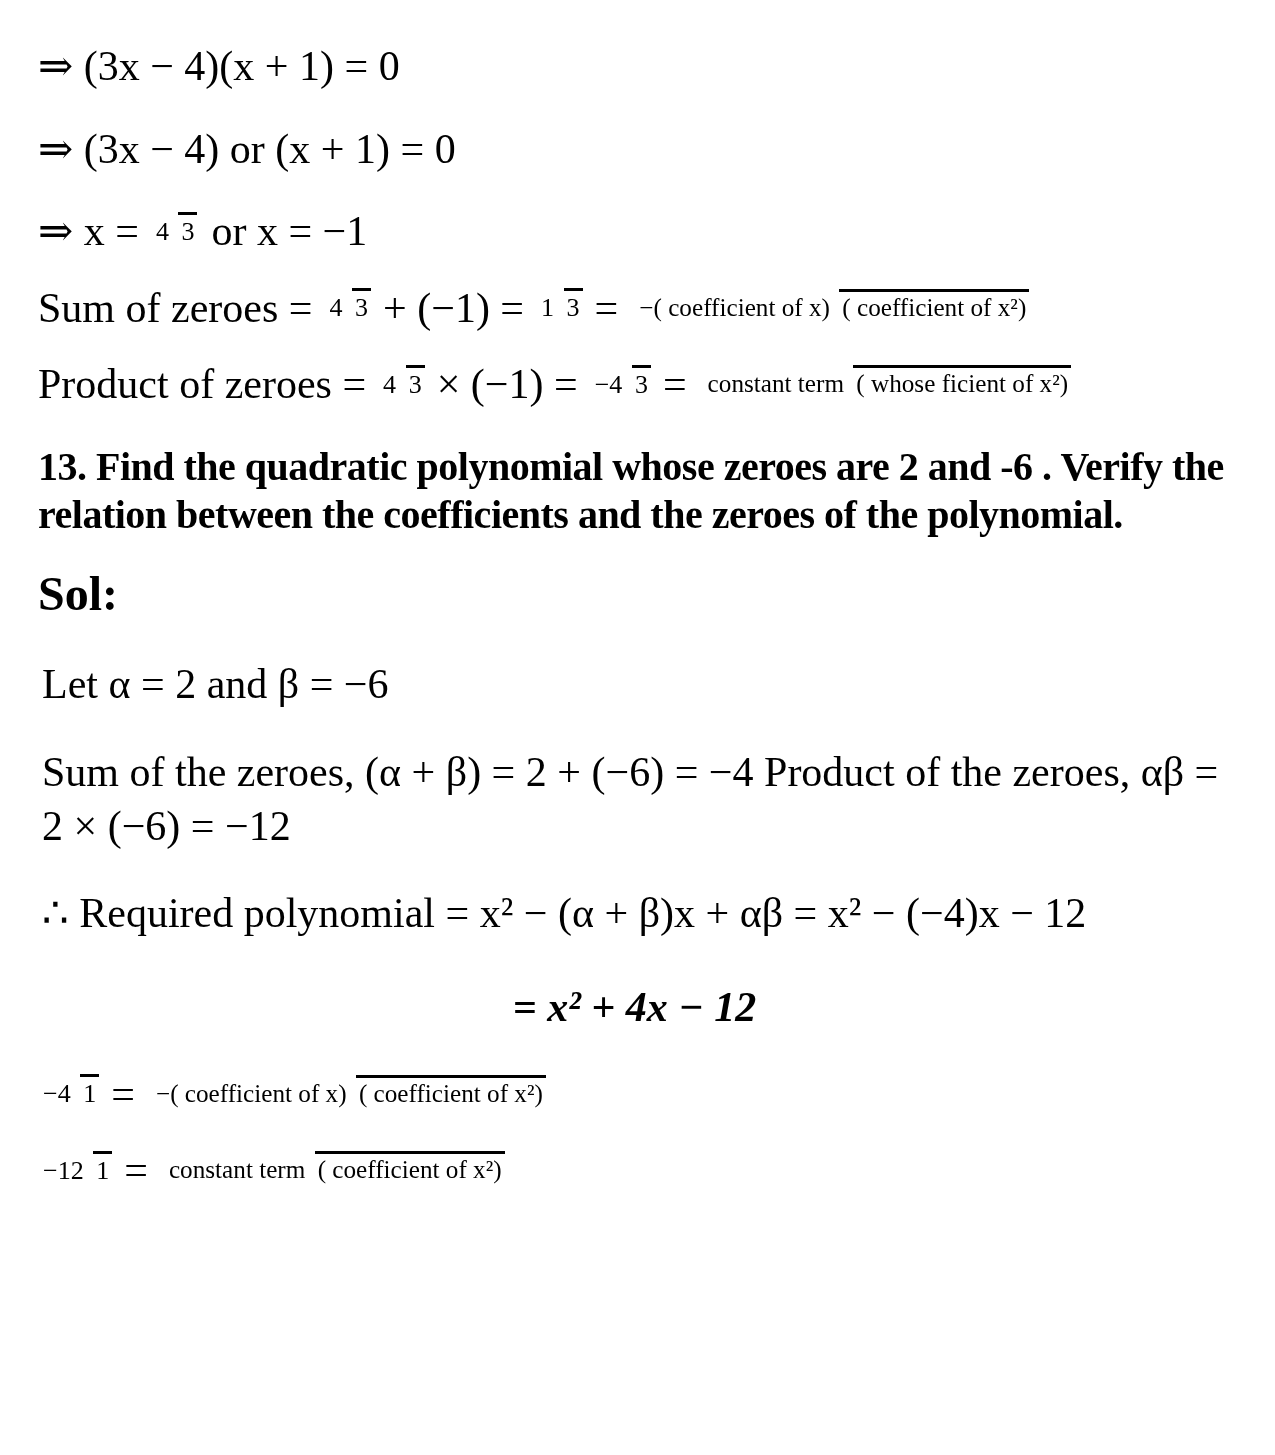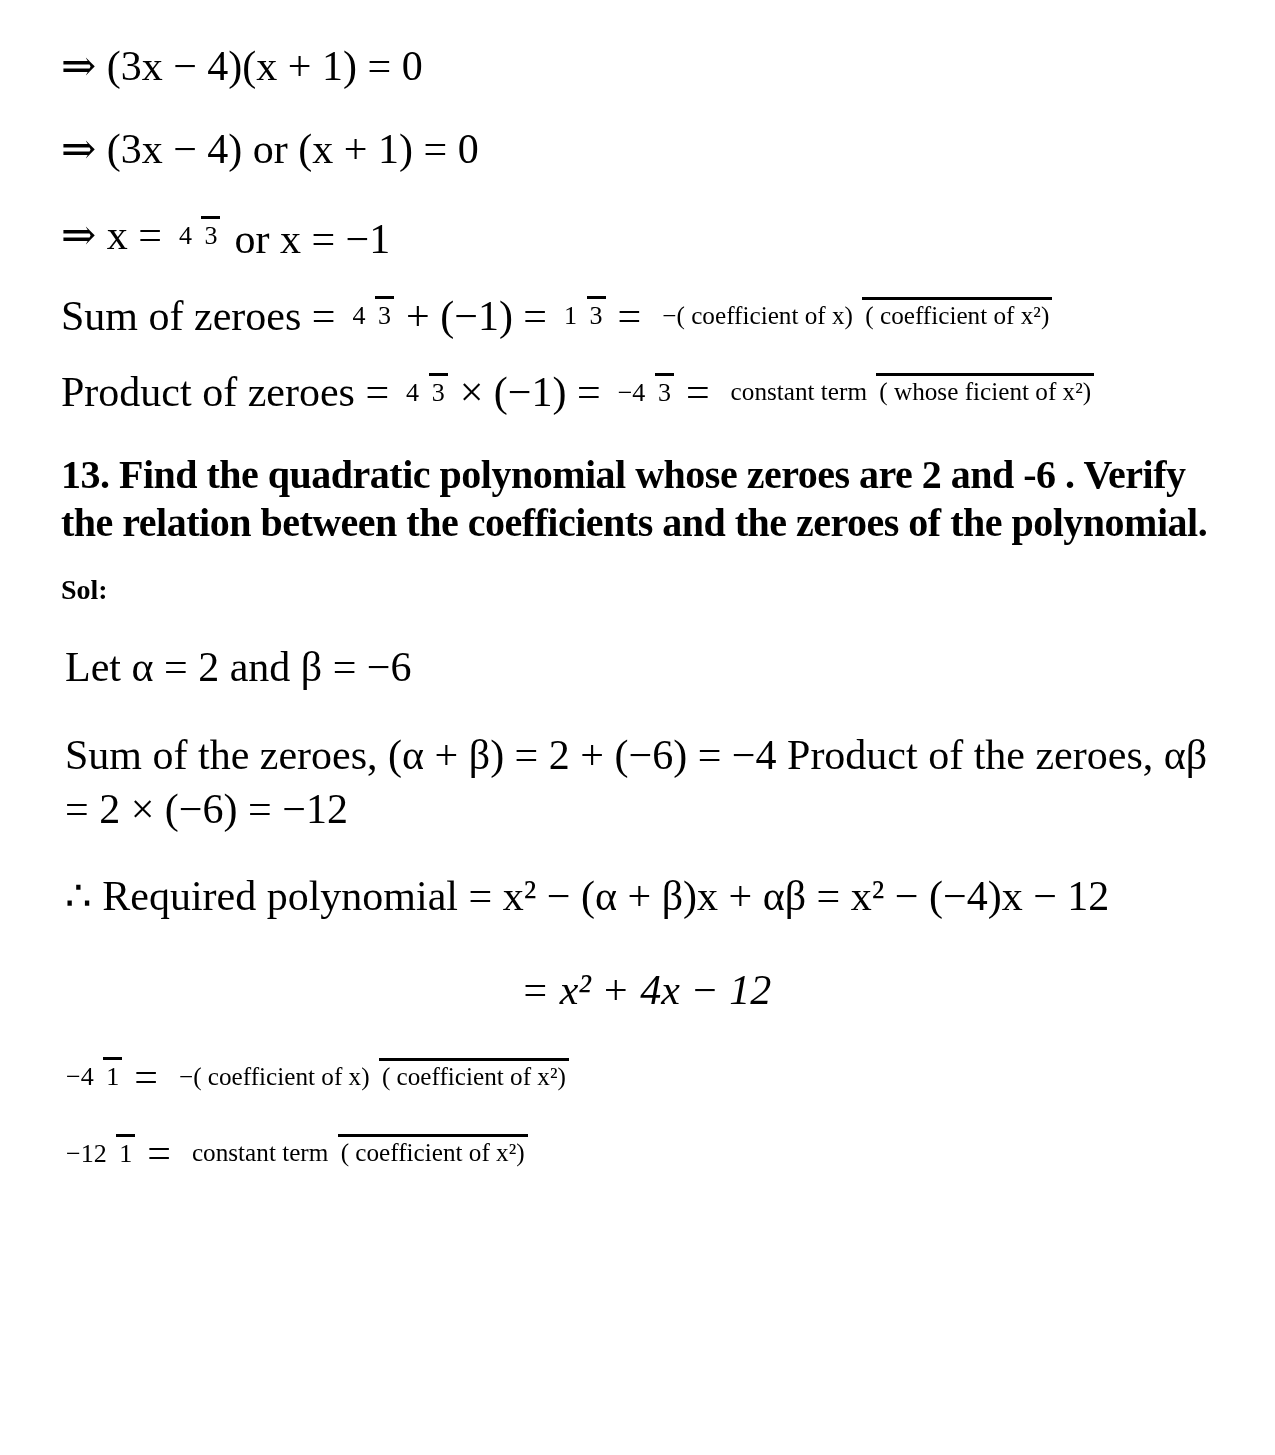--- a/index.html
+++ b/index.html
@@ -8,39 +8,39 @@
     background: #ffffff;
   }
   body {
     width: 1275px;
     height: 1455px;
     overflow: hidden;
     color: #000000;
     font-family: "Liberation Serif", "DejaVu Serif", serif;
   }
   .doc {
-    padding: 10px 44px 0 61px;
+    padding: 10px 44px 0 38px;
     font-size: 42px;
     line-height: 1.25;
   }
   .eq {
     margin: 30px 0;
     white-space: nowrap;
   }
   .eq-frac {
     margin: 24px 0;
     display: flex;
     align-items: center;
     white-space: nowrap;
   }
   .eq-frac > span {
     display: inline-block;
   }
   .seg { padding-right: 12px; }
-  .seg-after { padding-left: 2px; margin-top: 8px; }
+  .seg-after { padding-left: 2px; }
   
   .frac {
     display: inline-flex;
     flex-direction: column;
     align-items: center;
     vertical-align: middle;
     font-size: 0.62em;
     line-height: 1.12;
     margin: 0 12px 0 2px;
     text-align: right;
@@ -53,31 +53,32 @@
   }
   .question {
     font-weight: bold;
     font-size: 40px;
     line-height: 1.22;
     margin: 32px 0 24px 0;
     letter-spacing: -0.5px;
   }
   .sol {
     font-weight: bold;
-    font-size: 28px;
+    font-size: 48px;
     margin: 24px 0 30px 0;
   }
   .para {
     margin: 34px 4px;
     line-height: 1.28;
   }
   .centered-eq {
     text-align: center;
     font-style: italic;
     margin: 40px 0 34px 0;
+    font-weight: bold;
   }
 </style>
 </head>
 <body>
 
 <div class="doc">
 
   <div class="eq">⇒ (3x − 4)(x + 1) = 0</div>
 
   <div class="eq">⇒ (3x − 4) or (x + 1) = 0</div>

